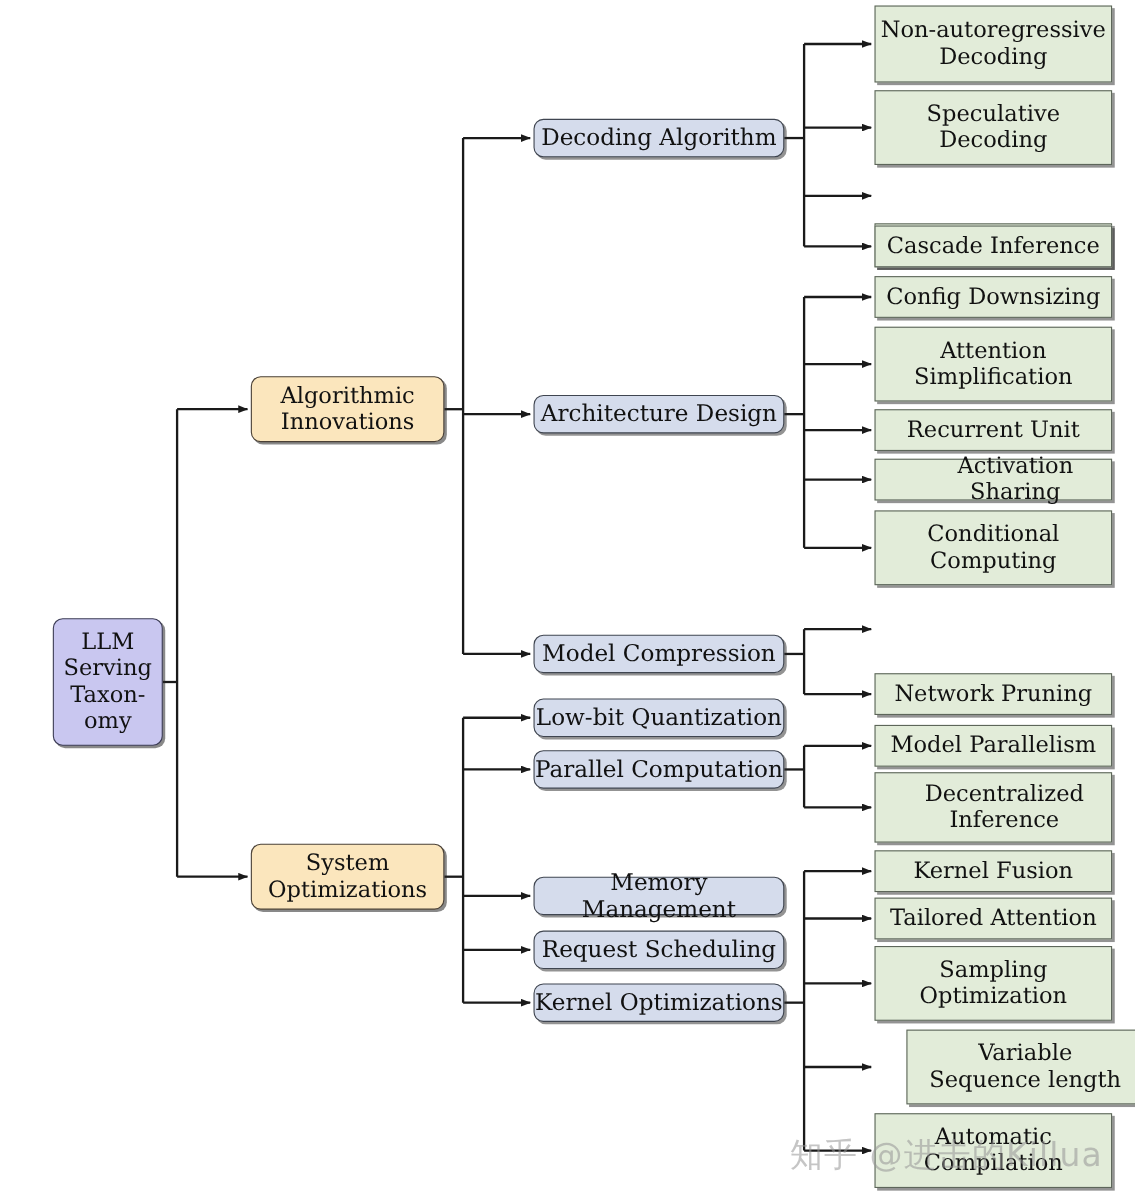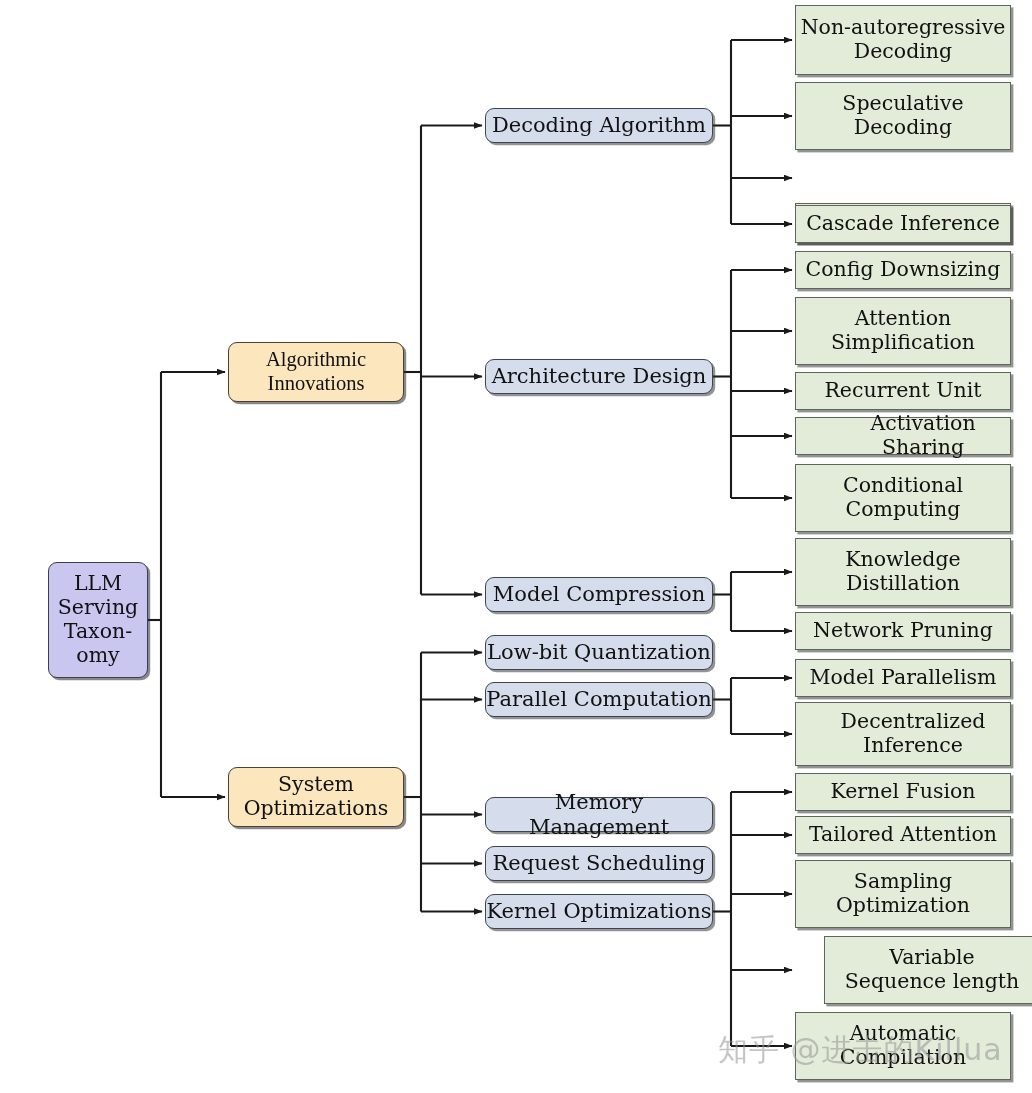--- a/index.html
+++ b/index.html
@@ -132,21 +132,21 @@
         <path d="M731 970 L792 970" marker-end="url(#arrow)"></path>
         <path d="M731 1046 L792 1046" marker-end="url(#arrow)"></path>
       </g>
   </svg>
 
   <div class="node root" style="left: 48px; top: 562px; width: 100px; height: 116px;">LLM
 Serving
 Taxon-
 omy</div>
 
-  <div class="node cat" style="left: 228px; top: 342px; width: 176px; height: 60px; font-family: Liberation Serif, serif;">Algorithmic
+  <div class="node cat" style="left: 228px; top: 342px; width: 176px; height: 60px;">Algorithmic
 Innovations</div>
   <div class="node cat" style="left: 228px; top: 767px; width: 176px; height: 60px;">System
 Optimizations</div>
 
   <div class="node sub" style="left: 485px; top: 108px; width: 228px; height: 35px;">Decoding Algorithm</div>
   <div class="node sub" style="left: 485px; top: 359px; width: 228px; height: 35px;">Architecture Design</div>
   <div class="node sub" style="left: 485px; top: 577px; width: 228px; height: 35px;">Model Compression</div>
   <div class="node sub" style="left: 485px; top: 635px; width: 228px; height: 35px;">Low-bit Quantization</div>
   <div class="node sub" style="left: 485px; top: 682px; width: 228px; height: 35px;">Parallel Computation</div>
   <div class="node sub" style="left: 485px; top: 797px; width: 228px; height: 35px;">Memory Management</div>
@@ -159,22 +159,20 @@
 Decoding</div>
   <div class="node leaf" style="left: 795px; top: 158px; width: 216px; height: 40px; margin-top: 45px;">Early Exiting</div>
   <div class="node leaf" style="left: 795px; top: 205px; width: 216px; height: 38px;">Cascade Inference</div>
   <div class="node leaf" style="left: 795px; top: 251px; width: 216px; height: 38px;">Config Downsizing</div>
   <div class="node leaf" style="left: 795px; top: 297px; width: 216px; height: 68px;">Attention
 Simplification</div>
   <div class="node leaf" style="left: 795px; top: 372px; width: 216px; height: 38px;">Recurrent Unit</div>
   <div class="node leaf" style="left: 795px; top: 417px; width: 216px; height: 38px; padding-left: 40px;">Activation Sharing</div>
   <div class="node leaf" style="left: 795px; top: 464px; width: 216px; height: 68px;">Conditional
 Computing</div>
-  <div class="node leaf" style="left: 795px; top: 538px; width: 216px; height: 68px;">Knowledge
-Distillation</div>
   <div class="node leaf" style="left: 795px; top: 612px; width: 216px; height: 38px;">Network Pruning</div>
   <div class="node leaf" style="left: 795px; top: 659px; width: 216px; height: 38px;">Model Parallelism</div>
   <div class="node leaf" style="left: 795px; top: 702px; width: 216px; height: 64px; padding-left: 20px;">Decentralized
 Inference</div>
   <div class="node leaf" style="left: 795px; top: 773px; width: 216px; height: 38px;">Kernel Fusion</div>
   <div class="node leaf" style="left: 795px; top: 816px; width: 216px; height: 38px;">Tailored Attention</div>
   <div class="node leaf" style="left: 795px; top: 860px; width: 216px; height: 68px;">Sampling
 Optimization</div>
   <div class="node leaf" style="left: 824px; top: 936px; width: 216px; height: 68px;">Variable
 Sequence length</div>

